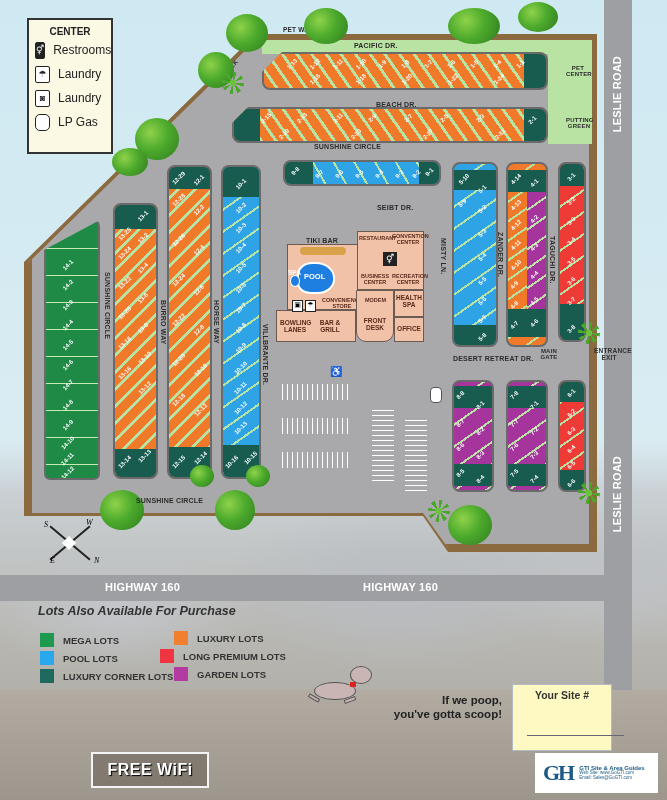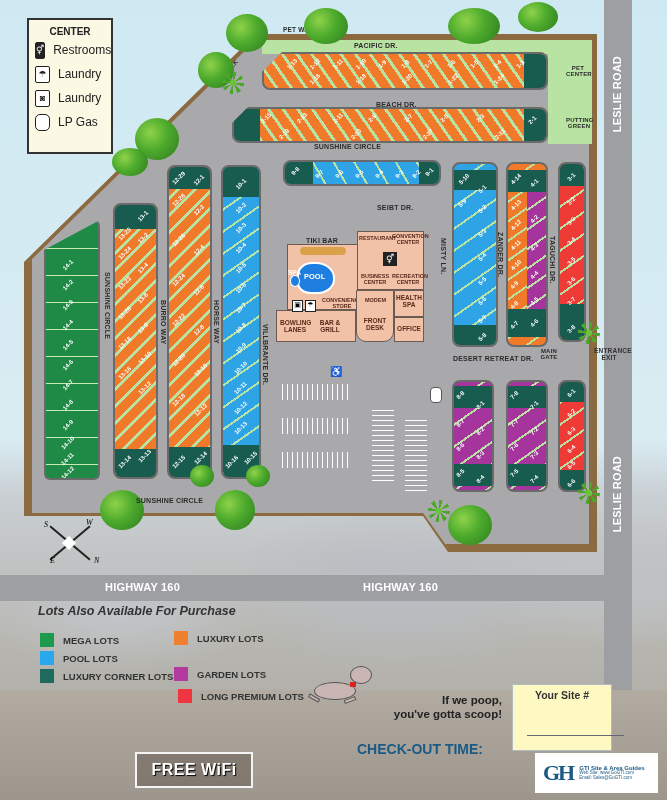--- a/index.html
+++ b/index.html
@@ -102,21 +102,21 @@
   
   .bldg { position: absolute; background: #f2c2a8; border: 1.5px solid #6b5b52; }
   .bldg-lbl { position: absolute; font-size: 6.5px; font-weight: bold; color: #5a2a1a; text-align: center; line-height: 1.05; }
   .pool { position: absolute; background: #1f7fe0; border: 2px solid #fff; border-radius: 40% 50% 45% 35%; }
   
   .lots-title { position: absolute; left: 38px; top: 604px; font-size: 12.5px; font-weight: bold; font-style: italic; color: #333; }
   .lot-legend { position: absolute; display: flex; align-items: center; }
   .sw { width: 14px; height: 14px; margin-right: 9px; }
   .lot-legend span { font-size: 9.5px; font-weight: bold; color: #333; }
   .office { position: absolute; left: 60px; top: 704px; width: 180px; text-align: center; color: #1b5a84; font-weight: bold; }
-  .wifi { position: absolute; left: 91px; top: 752px; width: 118px; height: 36px; border: 2px solid #f4f4f4; background: rgba(110,100,90,0.6); color: #fff; font-weight: bold; font-size: 16px; display: flex; align-items: center; justify-content: center; letter-spacing: 0.5px; text-shadow: 1px 1px 1px #000; margin-left: 44px; }
+  .wifi { position: absolute; left: 91px; top: 752px; width: 118px; height: 36px; border: 2px solid #f4f4f4; background: rgba(110,100,90,0.6); color: #fff; font-weight: bold; font-size: 16px; display: flex; align-items: center; justify-content: center; letter-spacing: 0.5px; text-shadow: 1px 1px 1px #000; }
   .sitebox { position: absolute; left: 512px; top: 684px; width: 100px; height: 67px; background: #fef9c3; border: 1.5px solid #b0bcc0; }
   .gti { position: absolute; left: 535px; top: 753px; width: 123px; height: 40px; background: #fff; display: flex; align-items: center; }
 </style>
 </head>
 <body>
 
 <div class="mtn"></div>
 <div class="ground"></div>
 
 <div class="road-v">
@@ -461,21 +461,21 @@
   <span>POOL LOTS</span>
 </div>
 <div class="lot-legend" style="left:40px; top:669px;">
   <div class="sw" style="background:#1e6a5e;"></div>
   <span>LUXURY CORNER LOTS</span>
 </div>
 <div class="lot-legend" style="left:174px; top:631px;">
   <div class="sw" style="background:#f08030;"></div>
   <span>LUXURY LOTS</span>
 </div>
-<div class="lot-legend" style="left:178px; top:649px;margin-top:40px;">
+<div class="lot-legend" style="left:160px; top:649px;">
   <div class="sw" style="background:#ee3540;"></div>
   <span>LONG PREMIUM LOTS</span>
 </div>
 <div class="lot-legend" style="left:174px; top:667px;text-align:right;">
   <div class="sw" style="background:#b33aa0;"></div>
   <span>GARDEN LOTS</span>
 </div>
 
 <div class="office">
 </div>
@@ -486,21 +486,20 @@
   <div class="abs" style="left:50px; top:6px; width:22px; height:18px; background:#c9b6b4; border-radius:50%; border:1px solid #555;"></div>
   <div class="abs" style="left:50px; top:22px; width:6px; height:5px; background:#d22;"></div>
   <div class="abs" style="left:8px; top:36px; width:12px; height:4px; background:#c9b6b4; border:1px solid #555; transform:rotate(30deg);"></div>
   <div class="abs" style="left:44px; top:38px; width:12px; height:4px; background:#c9b6b4; border:1px solid #555; transform:rotate(-20deg);"></div>
 </div>
 <div class="abs" style="left:382px; top:694px; font-size:11.5px; font-weight:bold; color:#222; text-align:right; width:120px; line-height:1.2;">
   <div style="text-align:right;">If we poop,</div>
   <div>you've gotta scoop!</div>
 </div>
 <div class="abs" style="left:330px; top:742px; width:180px; text-align:center; color:#1b5a84; font-weight:bold; font-size:14px; line-height:1.05;">
-  <div>CHECK-OUT TIME:</div>
 </div>
 
 <div class="sitebox">
   <div style="text-align:center; font-size:10.5px; font-weight:bold; color:#333; margin-top:4px;">Your Site #</div>
   <div class="abs" style="left:14px; top:50px; width:97px; height:1px; background:#667;"></div>
 </div>
 <div class="gti">
   <div style="font-family:'Liberation Serif',serif; font-weight:bold; font-size:22px; color:#1b5a84; margin-left:8px; letter-spacing:-2px;">GH</div>
   <div style="margin-left:6px; line-height:1.1;">
     <div style="font-size:6px; font-weight:bold; color:#1b5a84;">GTI Site &amp; Area Guides</div>

